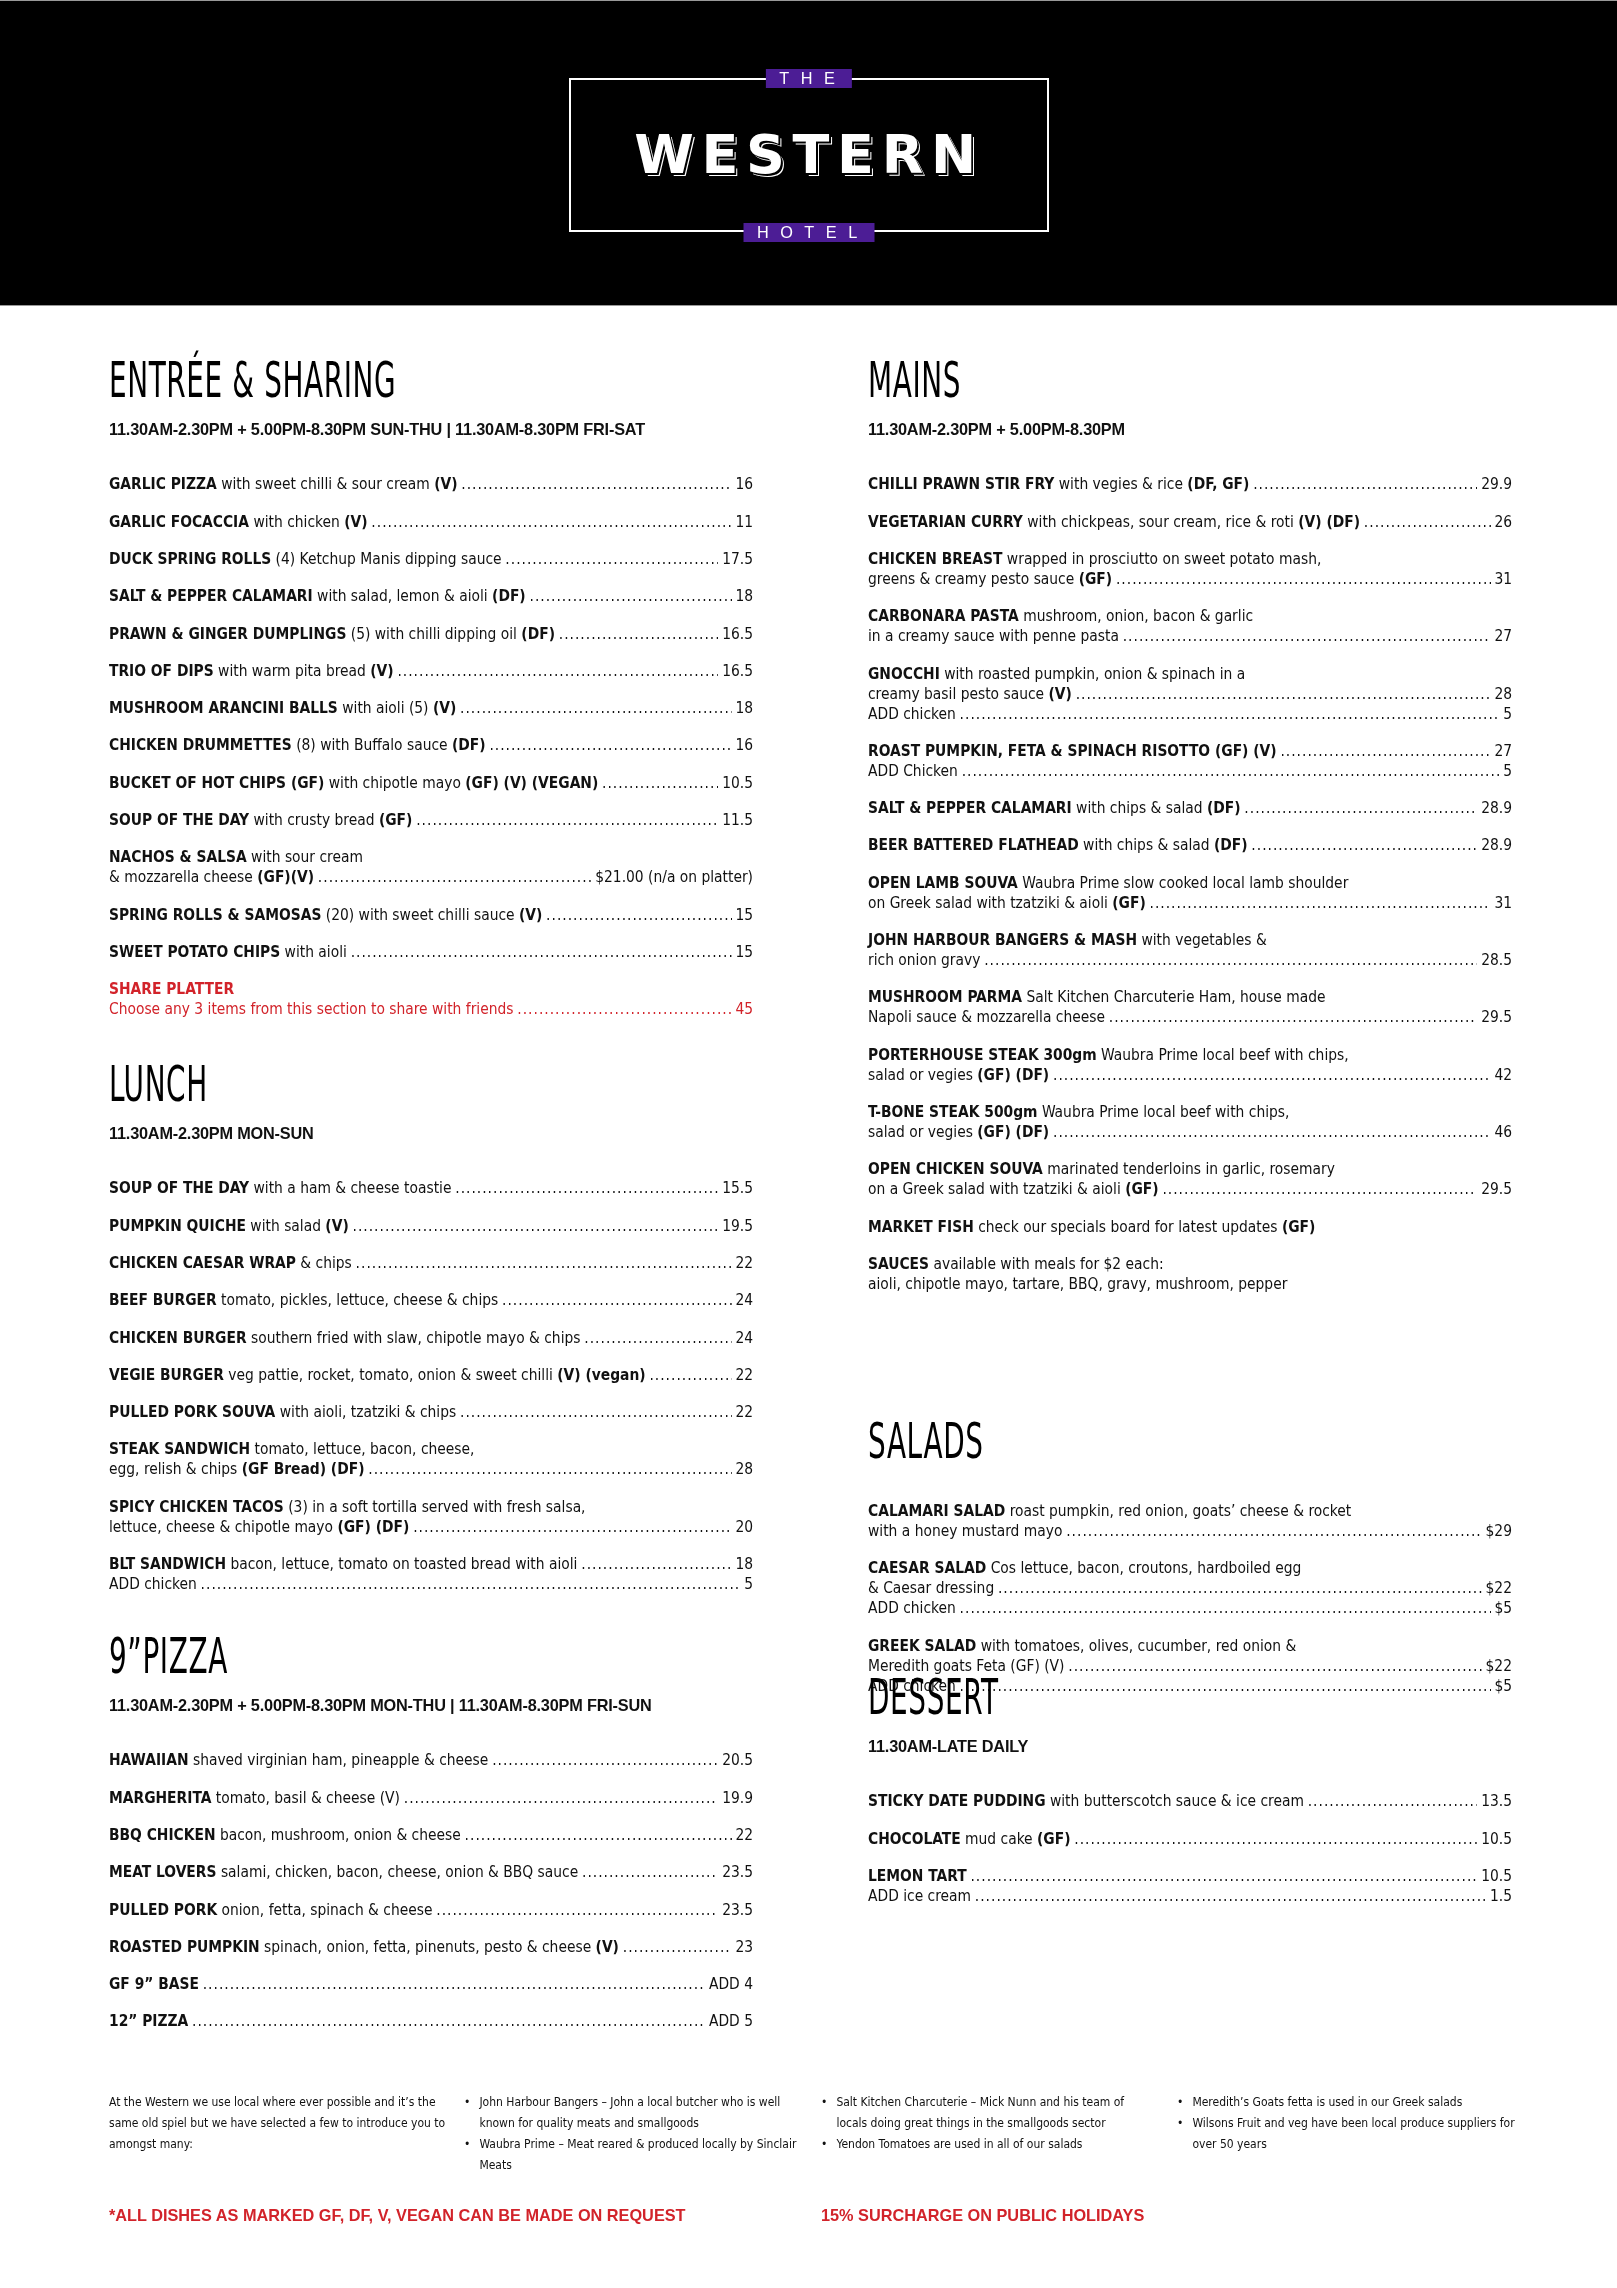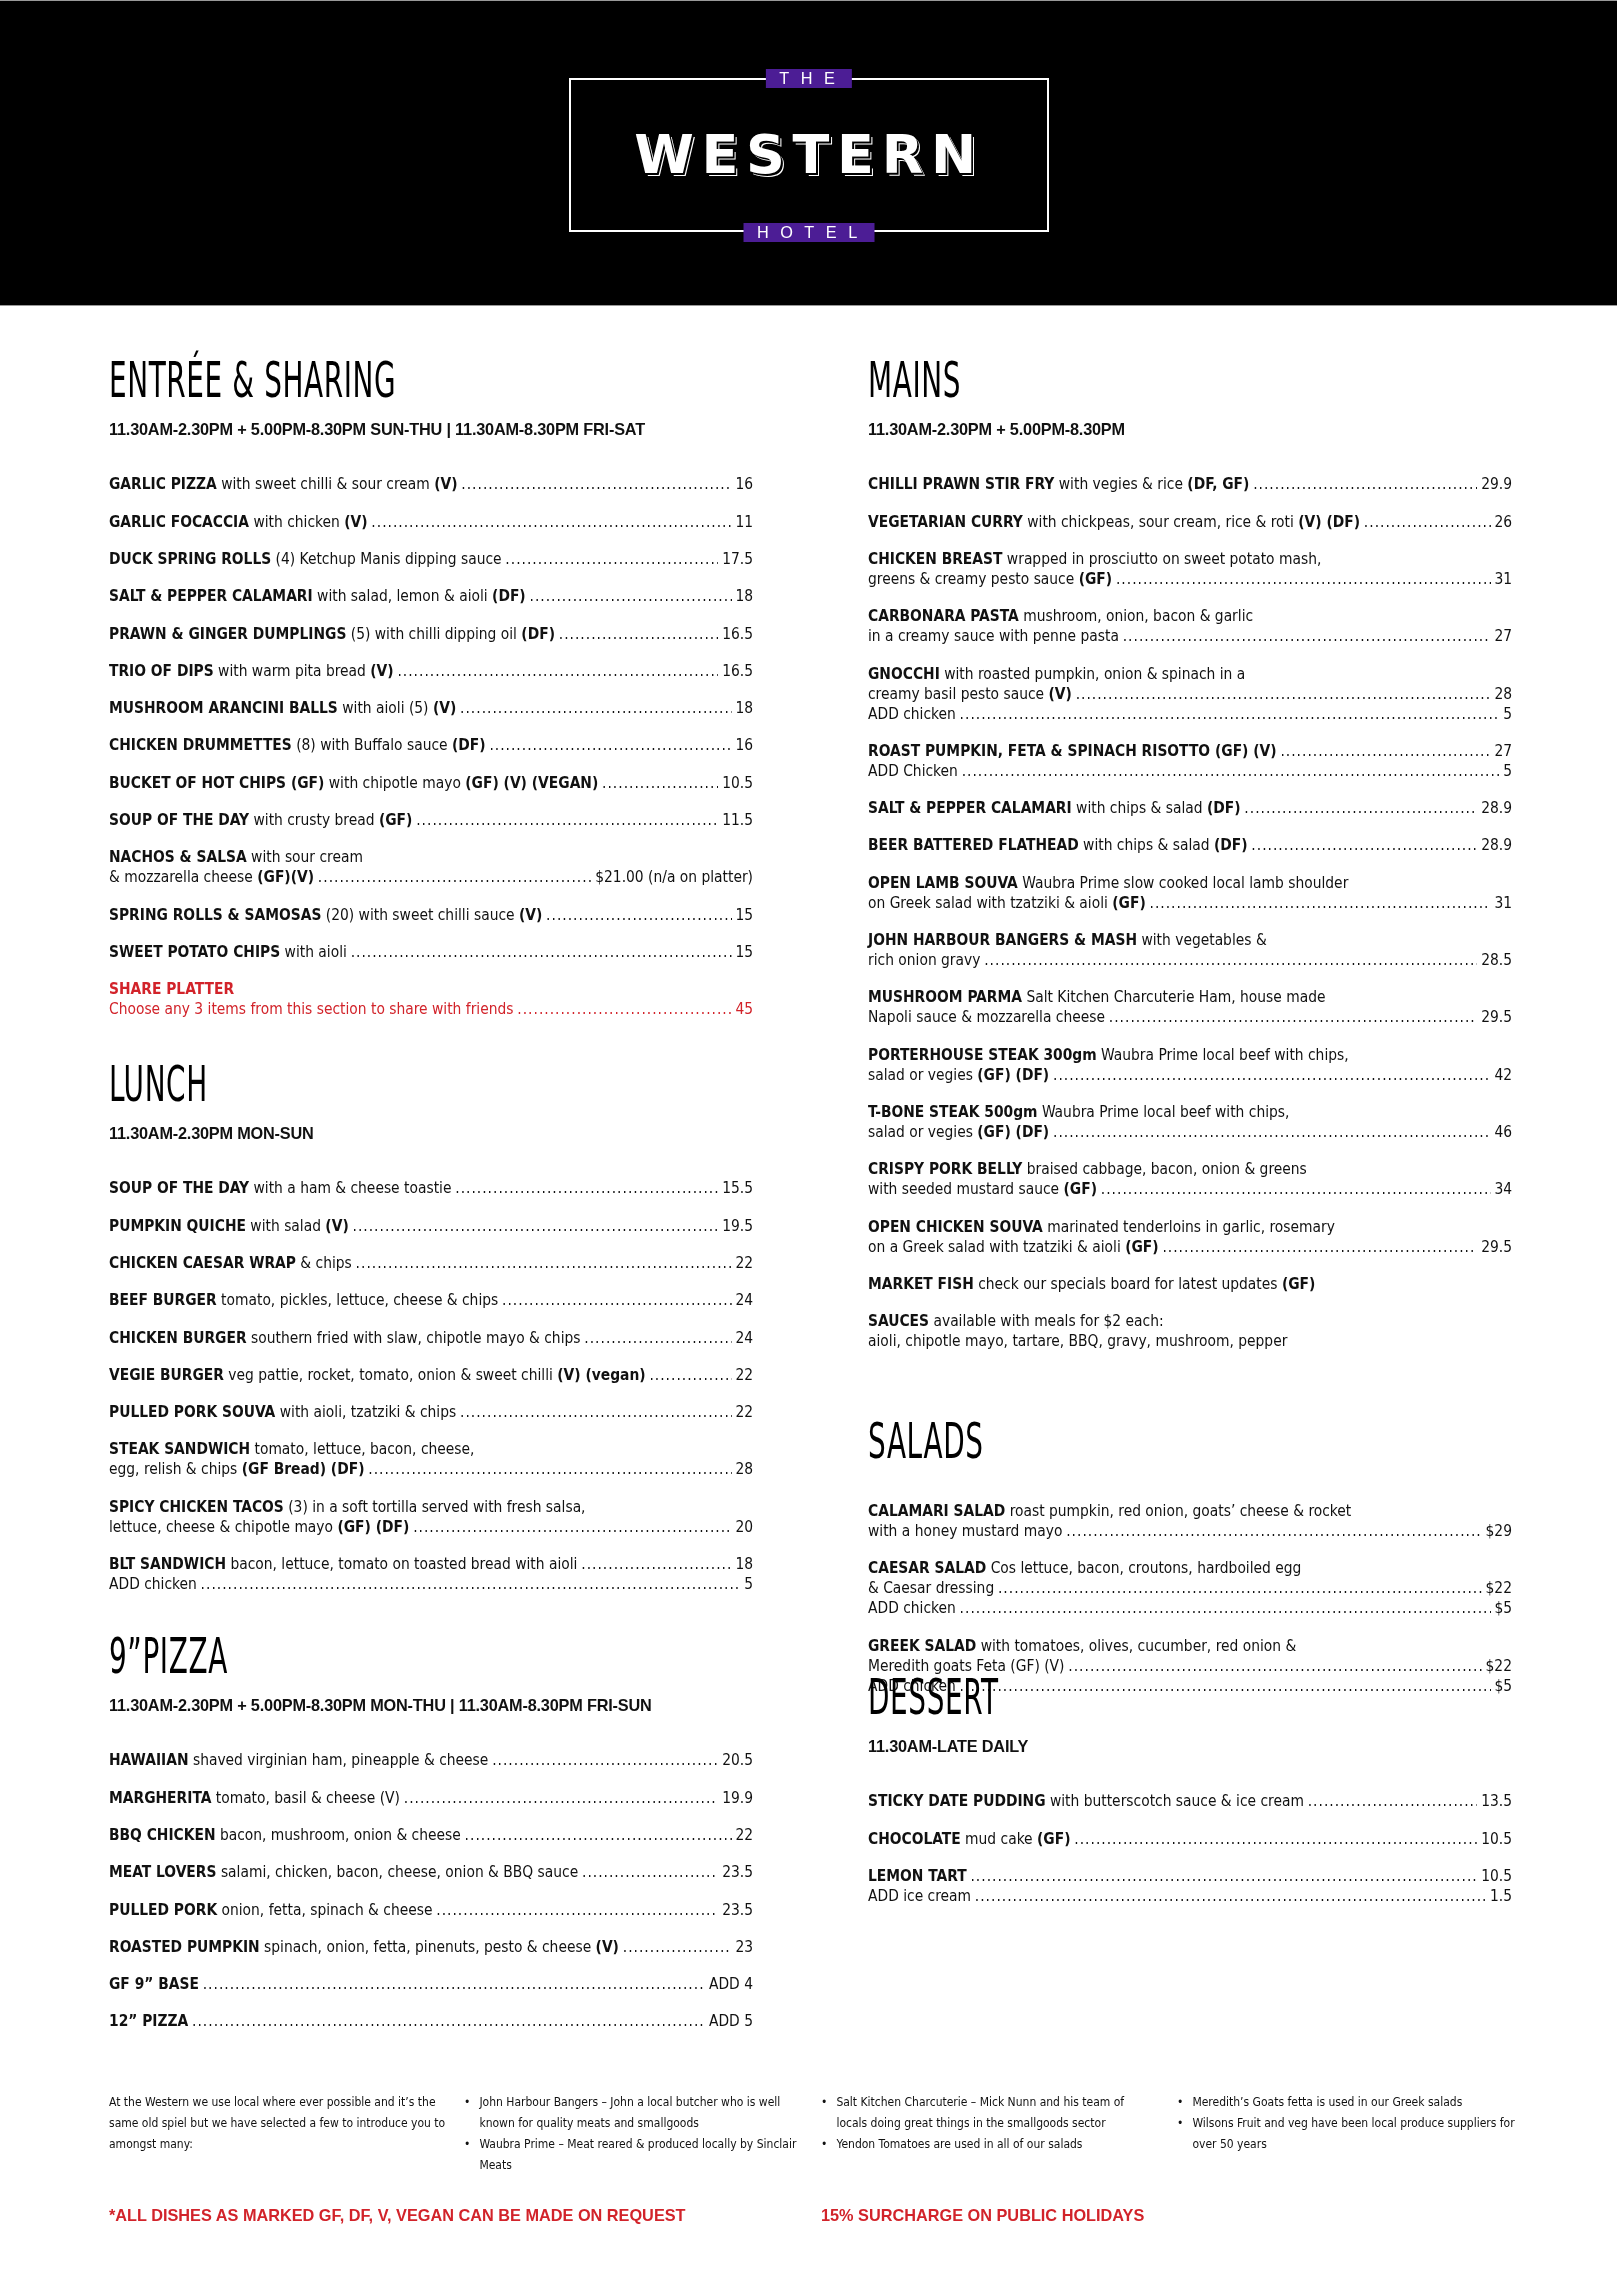--- a/index.html
+++ b/index.html
@@ -438,30 +438,20 @@
             <span class="txt"><b>T-BONE STEAK 500gm</b><span> Waubra Prime local beef with chips,</span></span>
           </div>
           <div class="line">
             <span class="txt"><span>salad or vegies </span><b>(GF) (DF)</b></span>
             <span class="dots"></span>
             <span class="price">46</span>
           </div>
         </div>
         <div class="item">
           <div class="line">
-            <span class="txt"><b>CRISPY PORK BELLY</b><span> braised cabbage, bacon, onion &amp; greens</span></span>
-          </div>
-          <div class="line">
-            <span class="txt"><span>with seeded mustard sauce </span><b>(GF)</b></span>
-            <span class="dots"></span>
-            <span class="price">34</span>
-          </div>
-        </div>
-        <div class="item">
-          <div class="line">
             <span class="txt"><b>OPEN CHICKEN SOUVA</b><span> marinated tenderloins in garlic, rosemary</span></span>
           </div>
           <div class="line">
             <span class="txt"><span>on a Greek salad with tzatziki &amp; aioli </span><b>(GF)</b></span>
             <span class="dots"></span>
             <span class="price">29.5</span>
           </div>
         </div>
         <div class="item">
           <div class="line">

